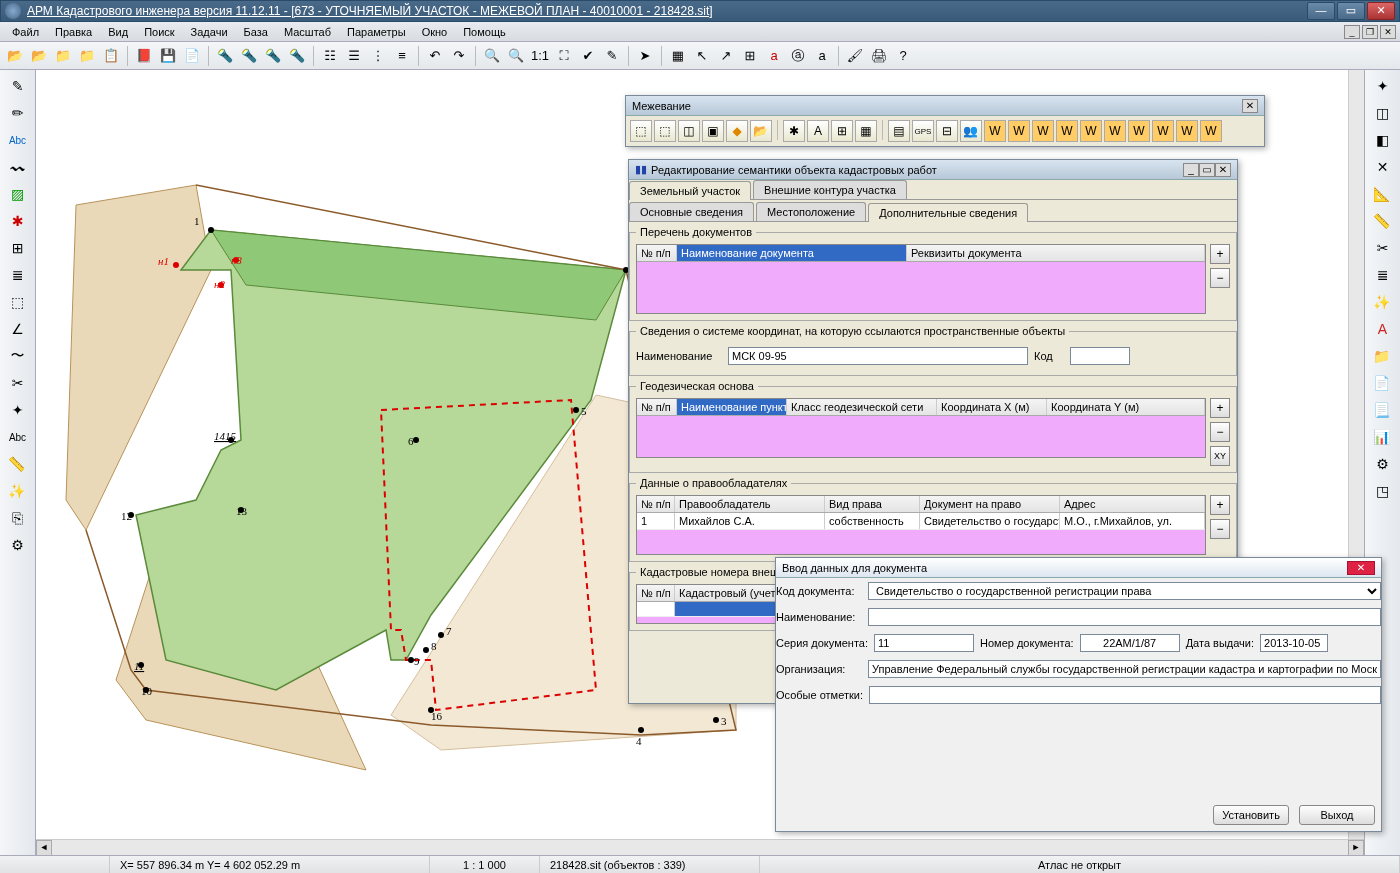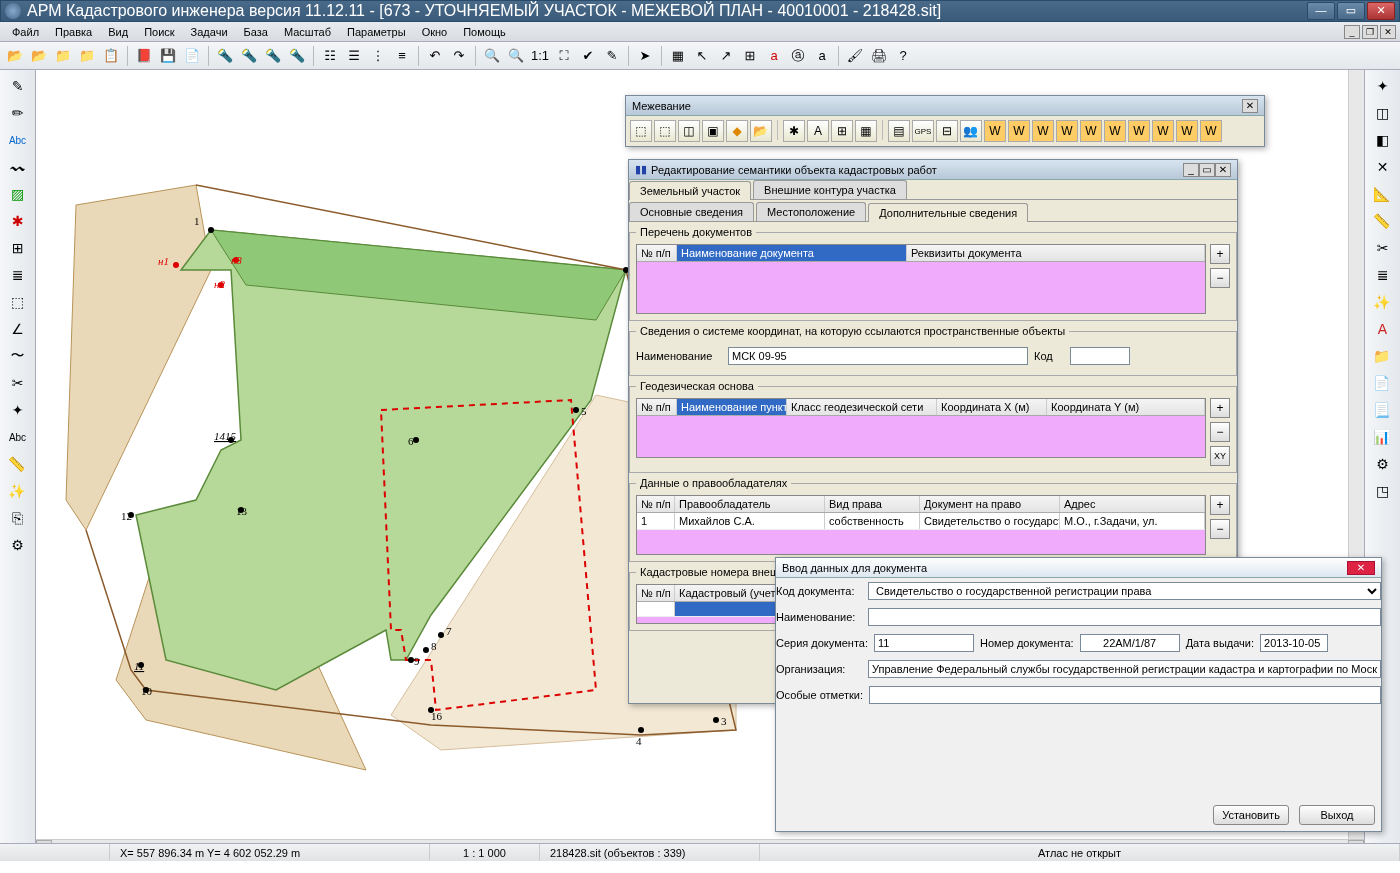--- a/index.html
+++ b/index.html
@@ -1,21 +1,21 @@
 <!DOCTYPE html>
 <html><head>
 <meta charset="utf-8">
 <style>
 * { box-sizing: border-box; margin: 0; padding: 0; }
 body { font-family: Tahoma, Arial, sans-serif; font-size: 11px; background: #fff; overflow: hidden; width: 1400px; height: 873px; position: relative; }
 
 
 .titlebar { height: 22px; background: linear-gradient(#4a6a8a,#3a5a7a); color: #fff; display: flex; align-items: center; padding: 0 4px; border: 1px solid #2a4a6a; }
 .titlebar .icon { width: 16px; height: 16px; background: radial-gradient(#8ac,#468); border-radius: 50%; margin-right: 6px; }
-.titlebar-text { flex: 1; font-size: 16px; }
+.titlebar-text { flex: 1; font-size: 12px; text-decoration: underline; }
 .win-btns { display: flex; gap: 2px; }
 .win-btn { width: 28px; height: 18px; background: linear-gradient(#6a8aaa,#4a6a8a); border: 1px solid #2a4a6a; border-radius: 2px; color: #fff; text-align: center; line-height: 14px; cursor: pointer; }
 .win-btn.close { background: linear-gradient(#d66,#a33); border-color: #822; }
 
 .menubar { height: 20px; background: linear-gradient(#e8ecf0,#d8dce0); border-bottom: 1px solid #aab; display: flex; align-items: center; padding: 0 4px; }
 .menu-item { padding: 2px 8px; cursor: pointer; }
 .mdi-btns { margin-left:auto; display:flex; gap:2px; }
 .mdi-btn { width:16px;height:14px;border:1px solid #888;background:#ddd;font-size:9px;text-align:center;line-height:12px;cursor:pointer; }
 
 .toolbar { height: 28px; background: linear-gradient(#f4f6f8,#e4e8ec); border-bottom: 1px solid #aab; display: flex; align-items: center; padding: 0 4px; gap: 2px; }
@@ -26,21 +26,21 @@
 .vtoolbar { width: 36px; background: linear-gradient(90deg,#f4f6f8,#e4e8ec); border-right: 1px solid #aab; display: flex; flex-direction: column; align-items: center; padding-top: 4px; gap: 3px; }
 .vtoolbar.right { border-right: none; border-left: 1px solid #aab; }
 .vbtn { width: 24px; height: 24px; border: 1px solid transparent; border-radius: 2px; display: flex; align-items:center; justify-content:center; cursor:pointer; font-size:14px; }
 
 .canvas-area { flex:1; position: relative; background: #fff; overflow:hidden; }
 .canvas-area svg { position:absolute; top:0; left:0; }
 .hscroll { position:absolute; bottom:0; left:36px; right:36px; height:16px; background:#e8e8e8; border-top:1px solid #ccc; display:flex; }
 .scroll-btn{ width:16px;height:16px;background:#ddd;border:1px solid #aaa;text-align:center;line-height:12px;font-size:9px; }
 .vscroll-r { position:absolute; right:0; top:0; bottom:16px; width:16px; background:#e8e8e8;border-left:1px solid #ccc; }
 
-.statusbar { position:absolute; bottom:12px; left:0; right:0; height:18px; background: linear-gradient(#f0f2f4,#e0e2e4); border-top:1px solid #aab; display:flex; align-items:center; font-size:11px; }
+.statusbar { position:absolute; bottom:0; left:0; right:0; height:18px; background: linear-gradient(#f0f2f4,#e0e2e4); border-top:1px solid #aab; display:flex; align-items:center; font-size:11px; }
 .status-cell { border-right:1px solid #ccc; padding:0 10px; height:100%; display:flex;align-items:center; }
 
 
 .panel { position:absolute; background:#ece9d8; border:1px solid #7a8a9a; box-shadow: 2px 2px 6px rgba(0,0,0,.3); }
 .panel-title { height:20px; background: linear-gradient(#d8e4f0,#b8c8d8); border-bottom:1px solid #8aa; display:flex; align-items:center; padding:0 6px; font-size:11px; }
 .panel-title .spacer{flex:1;}
 .panel-close { width:16px;height:14px; background:#ddd; border:1px solid #888; text-align:center; line-height:11px; cursor:pointer; font-size:10px; }
 .panel-close.red { background: #d24; border-color:#a13; color:#fff; width:28px; }
 
 .panel-body { }
@@ -369,21 +369,21 @@
             <div style="width:150px">Правообладатель</div>
             <div style="width:95px">Вид права</div>
             <div style="width:140px">Документ на право</div>
             <div style="flex:1">Адрес</div>
           </div>
           <div class="grid-row">
             <div style="width:38px">1</div>
             <div style="width:150px">Михайлов С.А.</div>
             <div style="width:95px">собственность</div>
             <div style="width:140px">Свидетельство о государственн</div>
-            <div style="flex:1">М.О., г.Задачи, ул.</div>
+            <div style="flex:1">М.О., г.Михайлов, ул.</div>
           </div>
         </div>
         <div class="side-btns">
           <div class="sq-btn">+</div>
           <div class="sq-btn">−</div>
         </div>
       </div>
     </fieldset>
 
     <fieldset style="width:140px">

